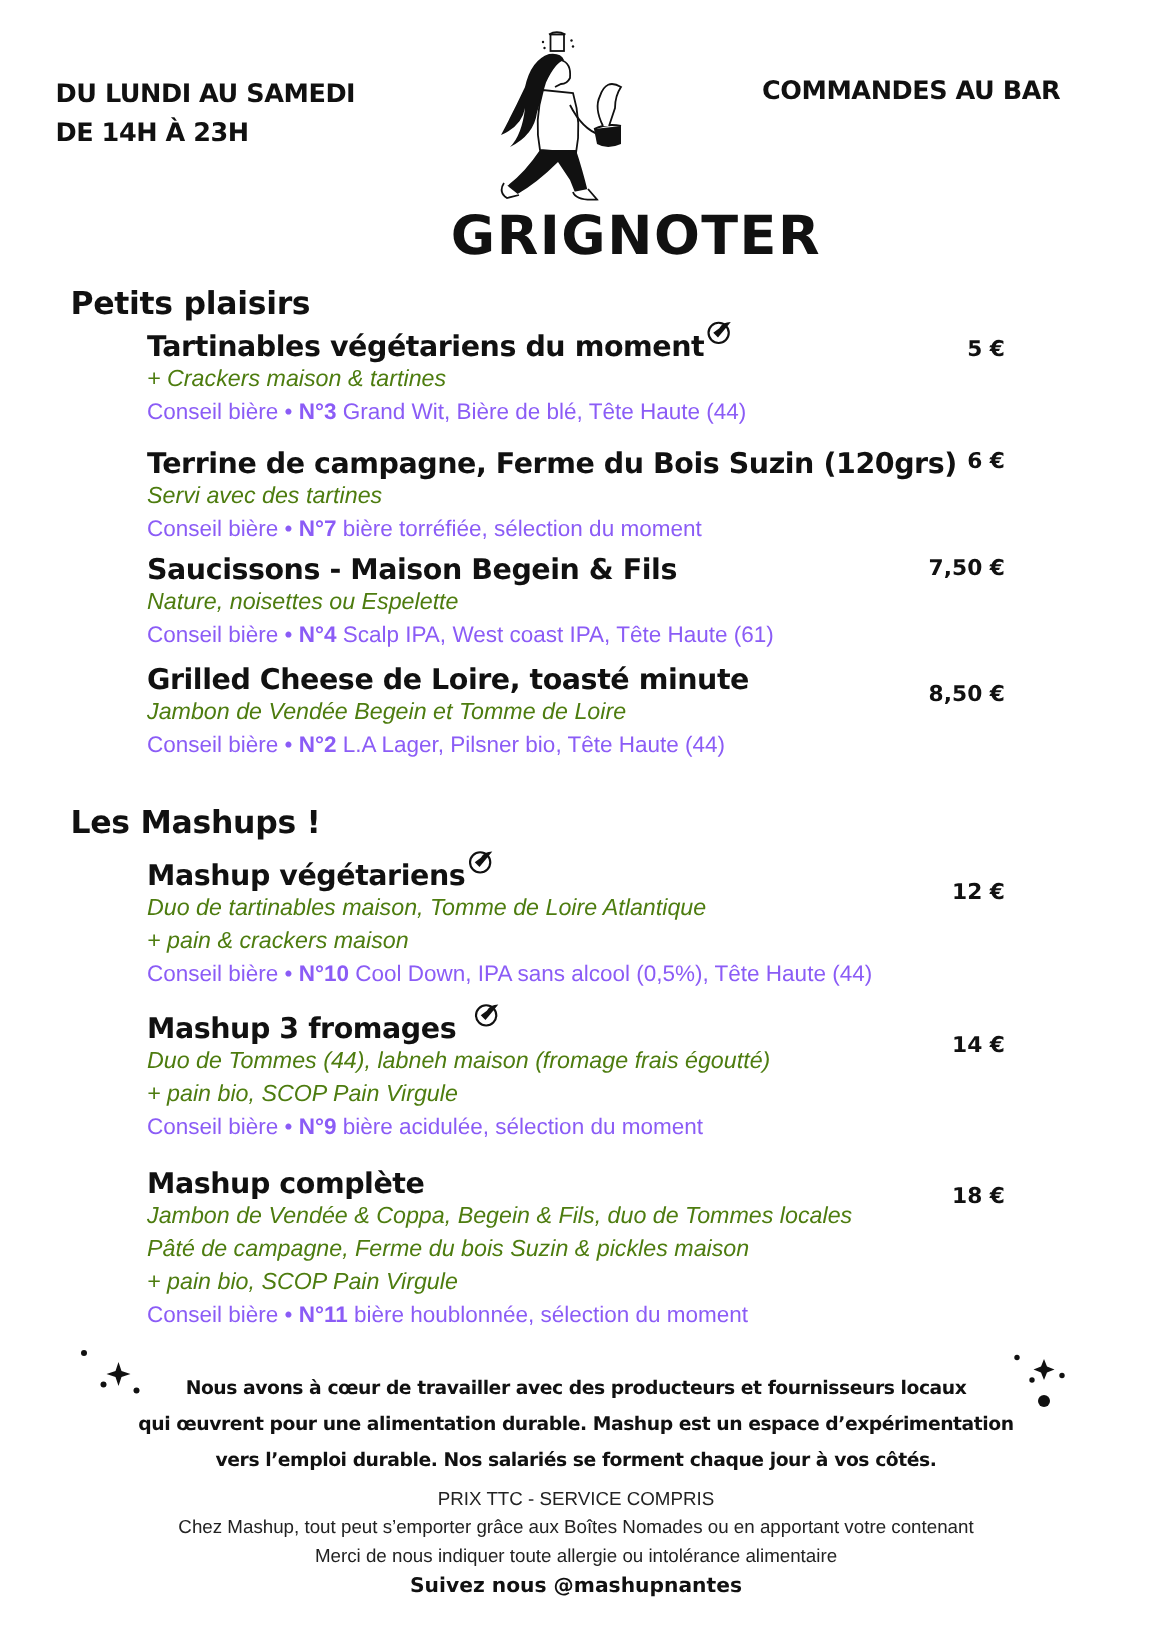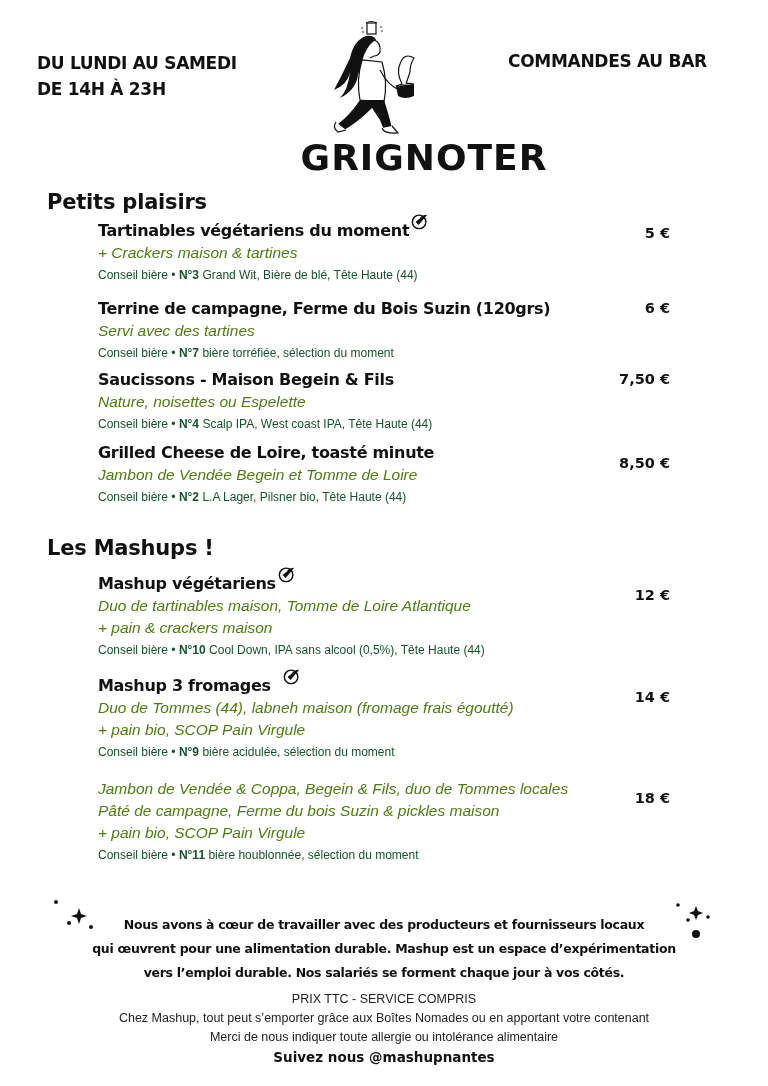--- a/index.html
+++ b/index.html
@@ -9,23 +9,23 @@
   .hours { left: 37px; top: 50px; font-family: "DejaVu Sans", sans-serif; font-weight: bold; font-size: 17px; line-height: 26px; letter-spacing: -0.3px; }
   .hours div { white-space: nowrap; }
   .orders { left: 508px; top: 51px; font-family: "DejaVu Sans", sans-serif; font-weight: bold; font-size: 17px; letter-spacing: -0.3px; white-space: nowrap; }
 
   .illus { left: 330px; top: 20px; width: 110px; height: 115px; }
   .page-title { left: 0; width: 768px; top: 137px; text-align: center; font-family: "DejaVu Sans", sans-serif; font-weight: bold; font-size: 36px; letter-spacing: 1px; padding-left: 40px; }
 
   .section-title { font-family: "DejaVu Sans", sans-serif; font-weight: bold; font-size: 21px; letter-spacing: -0.2px; white-space: nowrap; }
 
   .item { left: 98px; width: 580px; }
-  .item-name { font-family: "DejaVu Sans", sans-serif; font-weight: bold; font-size: 16px; line-height: 22px; white-space: nowrap; letter-spacing: -0.3px; }
+  .item-name { font-family: "DejaVu Sans", sans-serif; font-weight: bold; font-size: 19px; line-height: 22px; white-space: nowrap; letter-spacing: -0.3px; }
   .item-desc { font-style: italic; font-size: 15.5px; line-height: 22px; white-space: nowrap; color: #4d7c0f; }
-  .beer { font-size: 12px; line-height: 22px; color: #14532d; white-space: nowrap; }
+  .beer { font-size: 15px; line-height: 22px; color: #8b5cf6; white-space: nowrap; }
   .beer b { font-weight: bold; }
   .price { right: 98px; font-family: "DejaVu Sans", sans-serif; font-weight: bold; font-size: 14.5px; white-space: nowrap; text-align: right; }
   .veg { display: inline-block; width: 18px; height: 18px; vertical-align: top; margin-left: 2px; margin-top: -8px; }
 
   .note { left: 0; width: 768px; top: 913px; text-align: center; font-family: "DejaVu Sans", sans-serif; font-weight: bold; font-size: 12.5px; line-height: 24px; letter-spacing: -0.3px; }
   .note div { white-space: nowrap; }
   .footer { left: 0; width: 768px; top: 990px; text-align: center; font-size: 12.5px; line-height: 19px; color: #222; }
   .footer div { white-space: nowrap; }
   .footer .social { font-family: "DejaVu Sans", sans-serif; font-weight: bold; font-size: 13.5px; color: #111; margin-top: 1px; }
   .sparkle { width: 60px; height: 60px; }
@@ -92,21 +92,21 @@
 <div class="abs item" style="top:298px;">
   <div class="item-name">Terrine de campagne, Ferme du Bois Suzin (120grs)</div>
   <div class="item-desc">Servi avec des tartines</div>
   <div class="beer"><span>Conseil bière • </span><b>N°7</b><span> bière torréfiée, sélection du moment</span></div>
 </div>
 <div class="abs price" style="top:300px;">6 €</div>
 
 <div class="abs item" style="top:369px;">
   <div class="item-name">Saucissons - Maison Begein &amp; Fils</div>
   <div class="item-desc">Nature, noisettes ou Espelette</div>
-  <div class="beer"><span>Conseil bière • </span><b>N°4</b><span> Scalp IPA, West coast IPA, Tête Haute (44)</span></div>
+  <div class="beer"><span>Conseil bière • </span><b>N°4</b><span> Scalp IPA, West coast IPA, Tête Haute (61)</span></div>
 </div>
 <div class="abs price" style="top:371px;">7,50 €</div>
 
 <div class="abs item" style="top:442px;">
   <div class="item-name">Grilled Cheese de Loire, toasté minute</div>
   <div class="item-desc">Jambon de Vendée Begein et Tomme de Loire</div>
   <div class="beer"><span>Conseil bière • </span><b>N°2</b><span> L.A Lager, Pilsner bio, Tête Haute (44)</span></div>
 </div>
 <div class="abs price" style="top:455px;">8,50 €</div>
 
@@ -126,20 +126,21 @@
   <div class="item-name"><span>Mashup 3 fromages</span><svg class="veg" style="margin-left:12px;">
         <use href="#veg-sym"></use>
       </svg></div>
   <div class="item-desc">Duo de Tommes (44), labneh maison (fromage frais égoutté)</div>
   <div class="item-desc">+ pain bio, SCOP Pain Virgule</div>
   <div class="beer"><span>Conseil bière • </span><b>N°9</b><span> bière acidulée, sélection du moment</span></div>
 </div>
 <div class="abs price" style="top:689px;">14 €</div>
 
 <div class="abs item" style="top:778px;">
+  <div class="item-name">Mashup complète</div>
   <div class="item-desc">Jambon de Vendée &amp; Coppa, Begein &amp; Fils, duo de Tommes locales</div>
   <div class="item-desc">Pâté de campagne, Ferme du bois Suzin &amp; pickles maison</div>
   <div class="item-desc">+ pain bio, SCOP Pain Virgule</div>
   <div class="beer"><span>Conseil bière • </span><b>N°11</b><span> bière houblonnée, sélection du moment</span></div>
 </div>
 <div class="abs price" style="top:790px;">18 €</div>
 
 <svg class="abs sparkle" style="left:45px; top:890px;" viewBox="0 0 60 60">
   <circle cx="11" cy="12" r="2" fill="#111"></circle>
   <path d="M34 18 L36 24 L42 26 L36 28 L34 34 L32 28 L26 26 L32 24 Z" fill="#111"></path>

